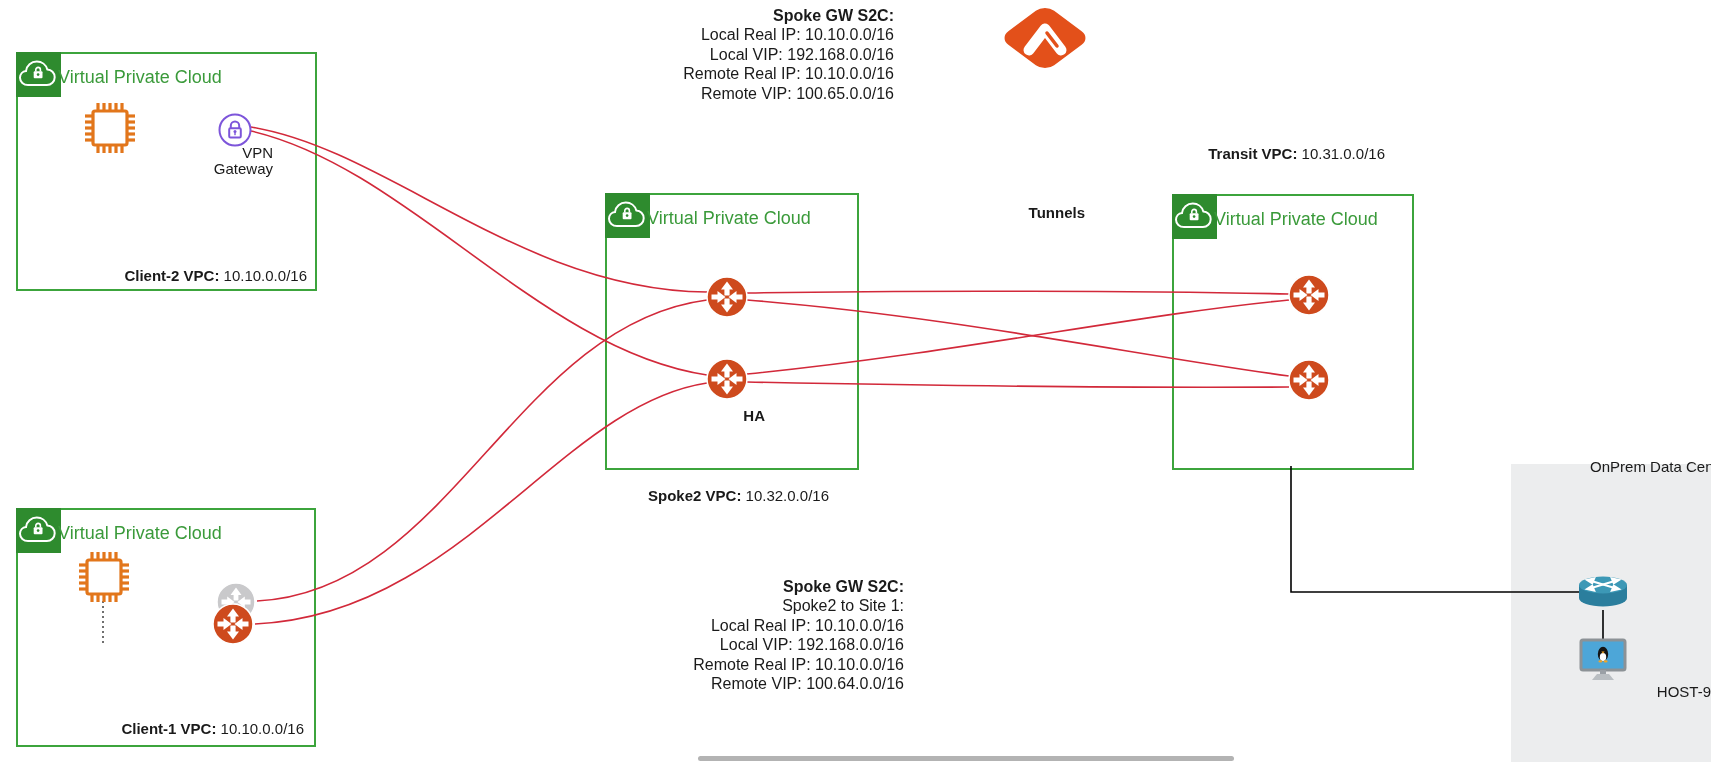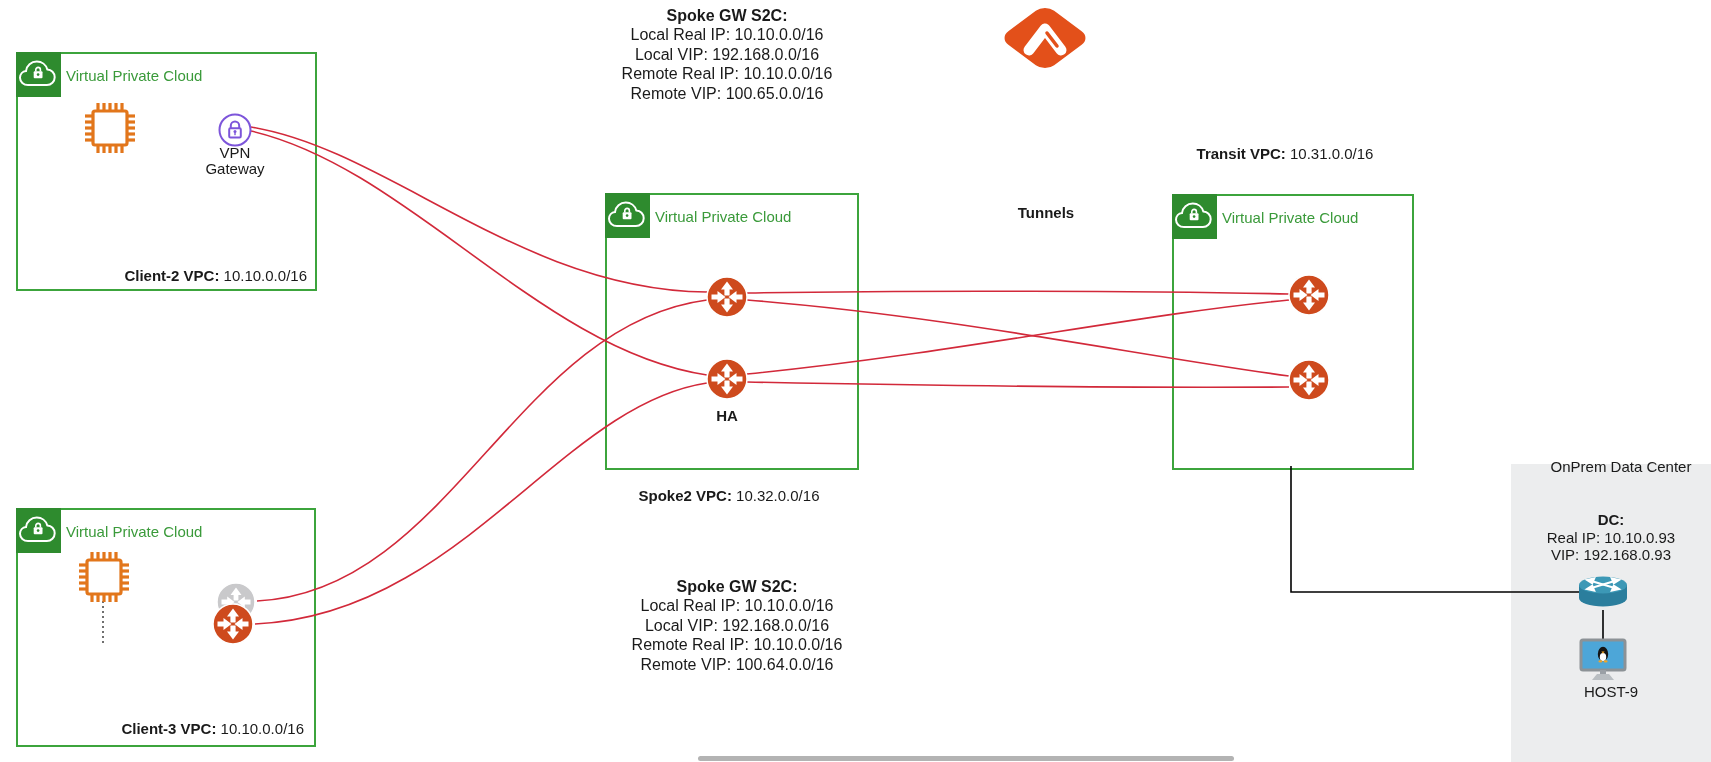--- a/index.html
+++ b/index.html
@@ -1,24 +1,24 @@
 <!DOCTYPE html>
 <html style="--green_border: #3CA43C; --green_fill: #2E8B2E; --green_text: #3A9A3A; --gw_orange: #CE4A1D; --gw_gray: #C9C9CB; --chip_orange: #E2761B; --red_line: #D2293A; --purple_vpn: #7D55DA; --logo_orange: #E3501A; --router_blue: #2B7E9D; --router_blue_light: #3C98B6; --screen_blue: #4DA6D8; --onprem_bg: #ECEDEE; --text_gray: #7F7F7F;"><head>
 <meta charset="utf-8">
 <style>
   html,body{margin:0;padding:0;background:#fff}
   .canvas{position:relative;width:1711px;height:762px;background:#fff;overflow:hidden;
           font-family:"Liberation Sans",sans-serif;color:#1a1a1a}
   .lines-layer{position:absolute;left:0;top:0;z-index:2;pointer-events:none}
   .vpc-box{position:absolute;border:2px solid var(--green_border);z-index:1;background:transparent}
   .vpc-header{position:absolute;left:-2px;top:-2px;width:45px;height:45px;background:var(--green_fill)}
-  .vpc-title{position:absolute;left:48px;top:13px;font-size:15px;color:var(--green_text);white-space:nowrap}
+  .vpc-title{position:absolute;left:40px;top:13px;font-size:18px;color:var(--green_text);white-space:nowrap}
   .vpc-tag{position:absolute;font-size:15px;white-space:nowrap}
   .onprem-panel{position:absolute;background:var(--onprem_bg);z-index:0}
-  .lbl{position:absolute;font-size:15px;line-height:17.5px;text-align:center;white-space:nowrap;z-index:4}
+  .lbl{position:absolute;font-size:15px;line-height:17.5px;text-align:right;white-space:nowrap;z-index:4}
   .b{font-weight:bold}
   .note{font-size:16px;line-height:19.4px}
   .gray{color:var(--text_gray)}
   .icon{position:absolute;z-index:3}
   .red-curve{stroke:var(--red_line);stroke-width:1.6;fill:none}
   .black-line{stroke:#000;stroke-width:1.6;fill:none}
   .dotted-line{stroke:#333;stroke-width:1.4;fill:none;stroke-dasharray:2 3}
   .bottom-bar{position:absolute;left:698px;top:756px;width:536px;height:5px;background:#b3b3b3;border-radius:2.5px;z-index:5}
 </style>
 </head>
@@ -62,21 +62,21 @@
     <div class="vpc-header">
       <svg width="45" height="45" viewBox="0 0 45 45">
         <path d="M12,33 C7.5,33 4,29.8 4,25.8 C4,22.3 6.6,19.4 10,19 C10.6,13.6 15.2,9.5 20.8,9.5 C25.8,9.5 30,12.8 31.3,17.4 C35.4,17.6 38.7,21 38.7,25.2 C38.7,29.5 35.2,33 30.9,33 Z" fill="none" stroke="#fff" stroke-width="2"></path>
         <path d="M19.8,19.5 v-1.8 a2.3,2.3 0 0 1 4.6,0 V19.5" fill="none" stroke="#fff" stroke-width="1.6"></path>
         <rect x="17.7" y="19.3" width="8.8" height="7" rx="1" fill="#fff"></rect>
         <circle cx="22.1" cy="22.6" r="1.3" style="fill:var(--green_fill)"></circle>
       </svg>
     </div>
     <div class="vpc-title">Virtual Private Cloud</div>
     <div class="vpc-tag" style="right:10px;bottom:8px">
-      <span class="b">Client-3 VPC:</span>
+      <span class="b">Client-1 VPC:</span>
       <span>10.10.0.0/16</span>
     </div>
   </div>
 
   <div class="vpc-box" style="left:605px;top:193px;width:250px;height:273px">
     <div class="vpc-header">
       <svg width="45" height="45" viewBox="0 0 45 45">
         <path d="M12,33 C7.5,33 4,29.8 4,25.8 C4,22.3 6.6,19.4 10,19 C10.6,13.6 15.2,9.5 20.8,9.5 C25.8,9.5 30,12.8 31.3,17.4 C35.4,17.6 38.7,21 38.7,25.2 C38.7,29.5 35.2,33 30.9,33 Z" fill="none" stroke="#fff" stroke-width="2"></path>
         <path d="M19.8,19.5 v-1.8 a2.3,2.3 0 0 1 4.6,0 V19.5" fill="none" stroke="#fff" stroke-width="1.6"></path>
         <rect x="17.7" y="19.3" width="8.8" height="7" rx="1" fill="#fff"></rect>
@@ -253,20 +253,21 @@
   <div class="lbl note" style="left:560px;top:6px;width:334px">
     <div class="b">Spoke GW S2C:</div>
     <div>Local Real IP: 10.10.0.0/16</div>
     <div>Local VIP: 192.168.0.0/16</div>
     <div>Remote Real IP: 10.10.0.0/16</div>
     <div>Remote VIP: 100.65.0.0/16</div>
   </div>
 
   <div class="lbl note" style="left:570px;top:577px;width:334px">
     <div class="b">Spoke GW S2C:</div>
+    <div>Spoke2 to Site 1:</div>
     <div>Local Real IP: 10.10.0.0/16</div>
     <div>Local VIP: 192.168.0.0/16</div>
     <div>Remote Real IP: 10.10.0.0/16</div>
     <div>Remote VIP: 100.64.0.0/16</div>
   </div>
 
   <div class="lbl" style="left:197px;top:145px;width:76px;line-height:16px">
     <div>VPN</div>
     <div>Gateway</div>
   </div>
@@ -281,22 +282,17 @@
   </div>
 
   <div class="lbl" style="left:1185px;top:145px;width:200px">
     <span class="b">Transit VPC:</span>
     <span>10.31.0.0/16</span>
   </div>
 
   <div class="lbl b" style="left:1007px;top:204px;width:78px">Tunnels</div>
 
   <div class="lbl" style="left:1511px;top:458px;width:220px">OnPrem Data Center</div>
-  <div class="lbl" style="left:1511px;top:511px;width:200px">
-    <div class="b">DC:</div>
-    <div>Real IP: 10.10.0.93</div>
-    <div>VIP: 192.168.0.93</div>
-  </div>
   <div class="lbl" style="left:1511px;top:683px;width:200px">HOST-9</div>
 
   <div class="bottom-bar"></div>
 
 </div>
 
 </body></html>

